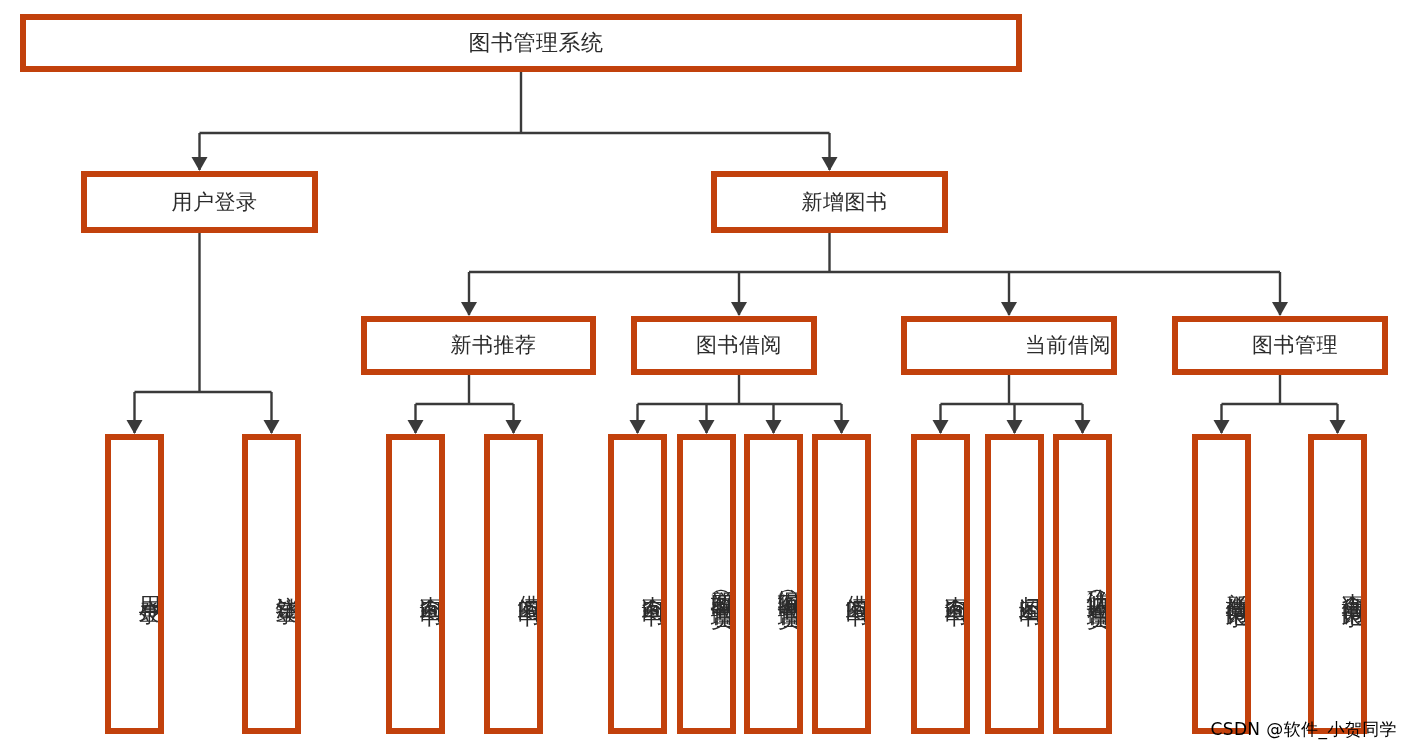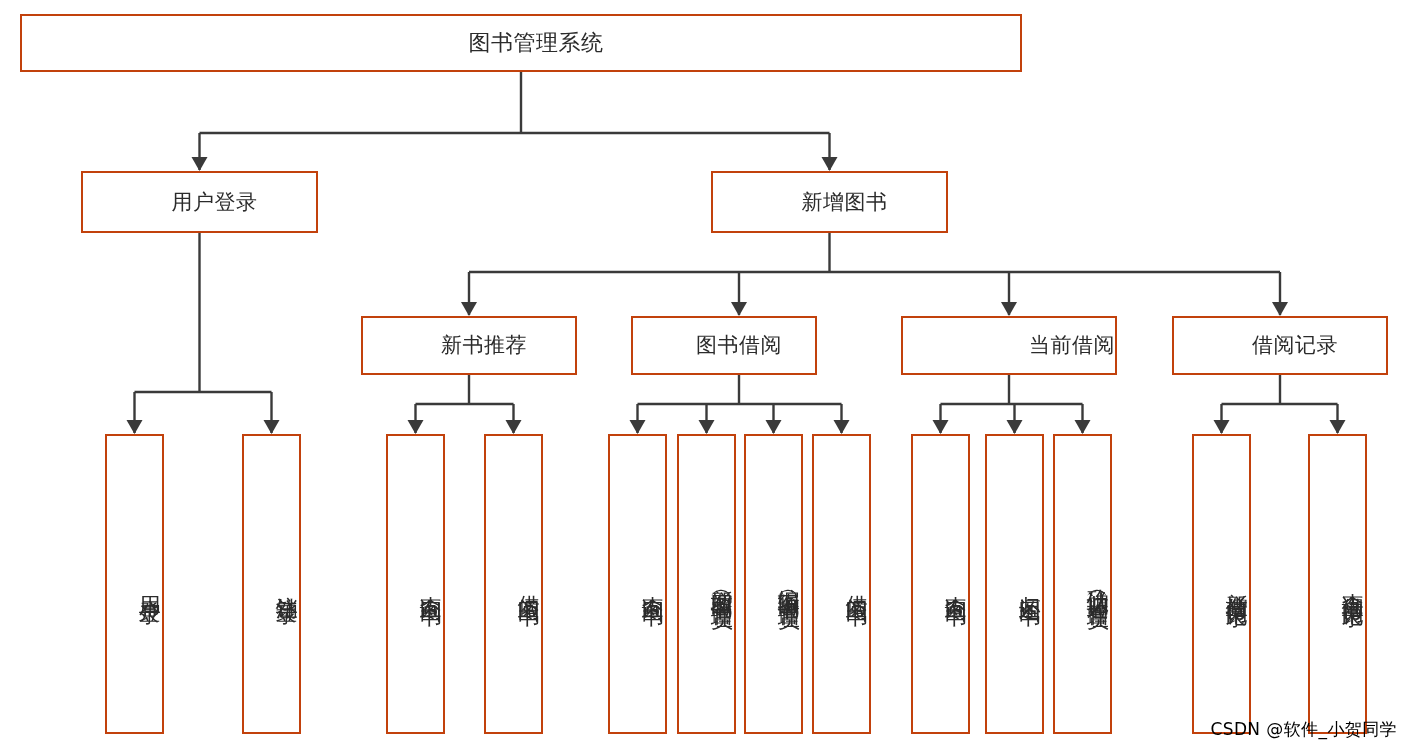--- a/index.html
+++ b/index.html
@@ -19,21 +19,21 @@
     position: relative;
     width: 1405px;
     height: 747px;
     background: #ffffff;
   }
   
   .node {
     position: absolute;
     box-sizing: border-box;
     background: #ffffff;
-    border: 2px solid #c2410c;
+    border: 6px solid #c2410c;
     display: flex;
     align-items: center;
     justify-content: center;
     overflow: hidden;
     padding-left: 30px;
   }
   .node .node-label {
     color: #2b2b2b;
     line-height: 1.18;
     white-space: nowrap;
@@ -147,31 +147,31 @@
   <div id="nodes-layer">
       <div class="node root horiz" style="left: 20px; top: 14px; width: 1002px; height: 58px;">
         <span class="node-label">图书管理系统</span>
       </div>
       <div class="node level2 horiz" style="left: 81px; top: 171px; width: 237px; height: 62px;">
         <span class="node-label">用户登录</span>
       </div>
       <div class="node level2 horiz" style="left: 711px; top: 171px; width: 237px; height: 62px;">
         <span class="node-label">新增图书</span>
       </div>
-      <div class="node level3 horiz" style="left: 361px; top: 316px; width: 216px; height: 59px;">
+      <div class="node level3 horiz" style="left: 361px; top: 316px; width: 235px; height: 59px;">
         <span class="node-label">新书推荐</span>
       </div>
       <div class="node level3 horiz" style="left: 631px; top: 316px; width: 186px; height: 59px;">
         <span class="node-label">图书借阅</span>
       </div>
       <div class="node level3 horiz" style="left: 901px; top: 316px; width: 216px; height: 59px; justify-content: flex-end;">
         <span class="node-label">当前借阅</span>
       </div>
       <div class="node level3 horiz" style="left: 1172px; top: 316px; width: 216px; height: 59px;">
-        <span class="node-label">借阅记录</span>
+        <span class="node-label">图书管理</span>
       </div>
       <div class="node leaf vert" style="left: 105px; top: 434px; width: 59px; height: 300px;">
         <span class="node-label">用户登录</span>
       </div>
       <div class="node leaf vert" style="left: 242px; top: 434px; width: 59px; height: 300px;">
         <span class="node-label">注销登录</span>
       </div>
       <div class="node leaf vert" style="left: 386px; top: 434px; width: 59px; height: 300px;">
         <span class="node-label">查询图书</span>
       </div>

